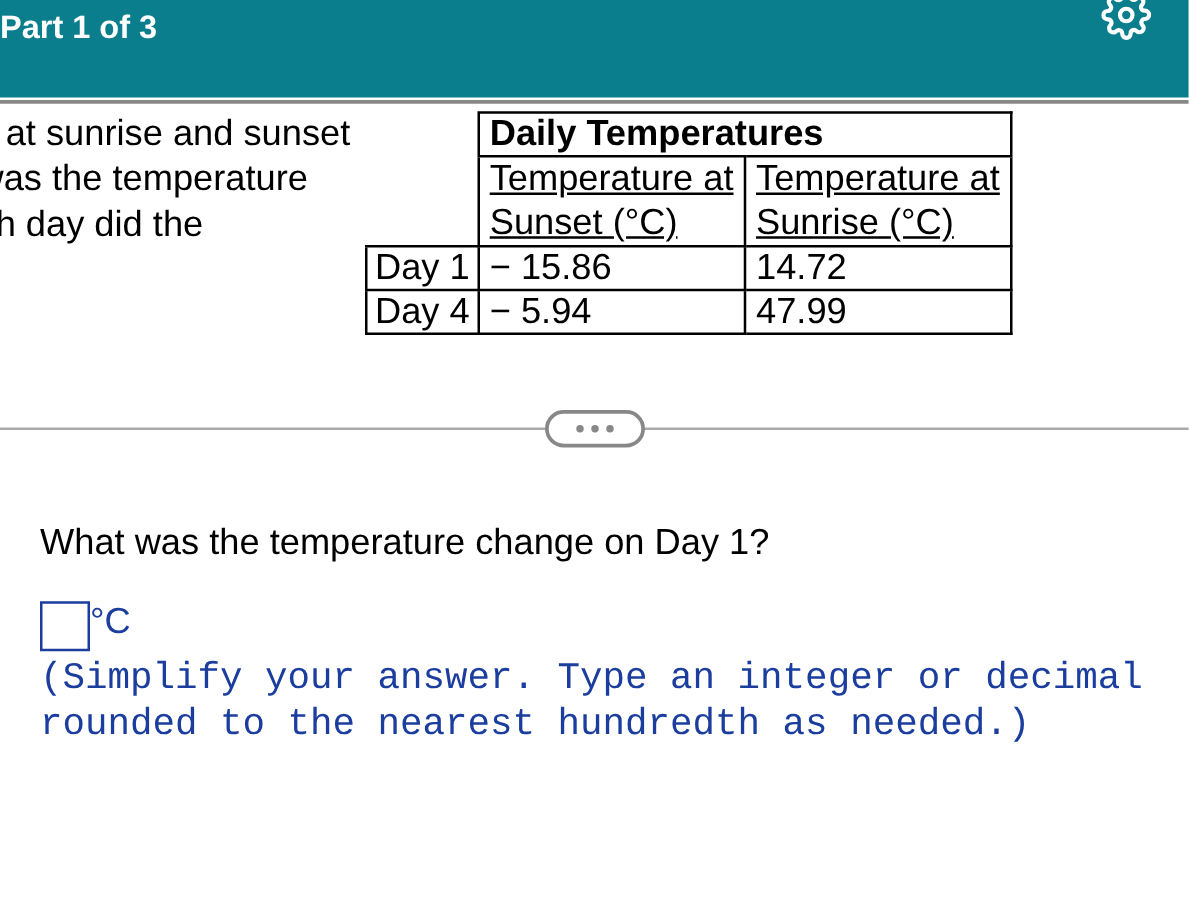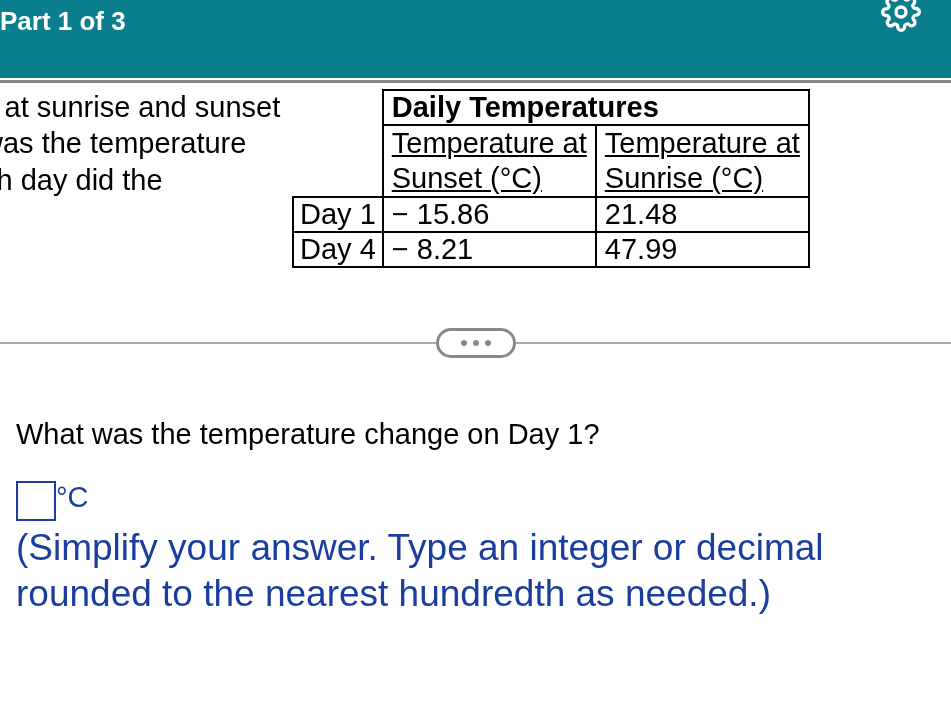--- a/index.html
+++ b/index.html
@@ -117,21 +117,21 @@
       justify-content: center;
       gap: 6px;
     }
     .divider-pill .dot {
       width: 6px;
       height: 6px;
       background: #888;
       border-radius: 50%;
     }
     .question-section {
-      padding: 60px 24px 0 16px;
+      padding: 60px 24px 0 32px;
     }
     .question-prompt {
       font-size: 29px;
       color: #000;
       margin-bottom: 30px;
     }
     .answer-row {
       display: flex;
       align-items: flex-start;
       margin-bottom: 4px;
@@ -146,23 +146,24 @@
     }
     .answer-unit {
       font-size: 29px;
       color: #1a3d9e;
       margin-left: 0;
       line-height: 1;
       position: relative;
       top: 2px;
     }
     .instruction {
-      font-size: 37px;
+      font-size: 30px;
       color: #1a3d9e;
       line-height: 1.25;
+      font-family: Liberation Mono, monospace;
     }
   </style>
 </head>
 <body>
 
 <div class="header">
   <div class="header-title">Part 1 of 3</div>
   <div class="gear-icon">
     <svg viewBox="0 0 24 24" width="40" height="40" fill="none" stroke="#fff" stroke-width="2">
       <circle cx="12" cy="12" r="3"></circle>
@@ -192,25 +193,25 @@
           <span>Sunset (°C)</span>
         </th>
         <th class="col-header">
           <span>Temperature at</span><br>
           <span>Sunrise (°C)</span>
         </th>
       </tr>
       <tr>
         <td class="row-label">Day 1</td>
         <td>− 15.86</td>
-        <td>21.48</td>
+        <td>14.72</td>
       </tr>
       <tr>
         <td class="row-label">Day 4</td>
-        <td>− 8.21</td>
+        <td>− 5.94</td>
         <td>47.99</td>
       </tr>
     </tbody>
       </table>
   </div>
 </div>
 
 <div class="divider-wrap">
   <hr class="divider-line">
   <div class="divider-pill">

